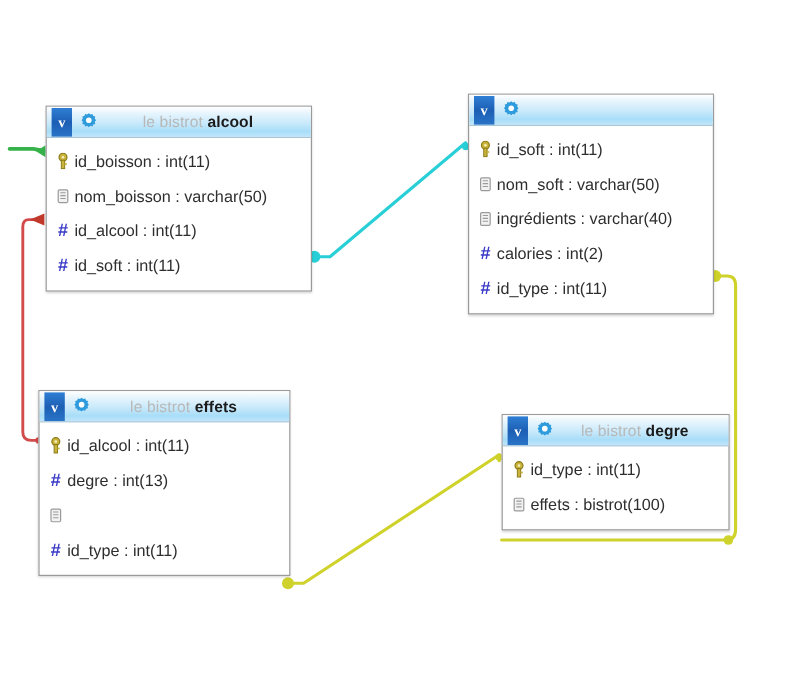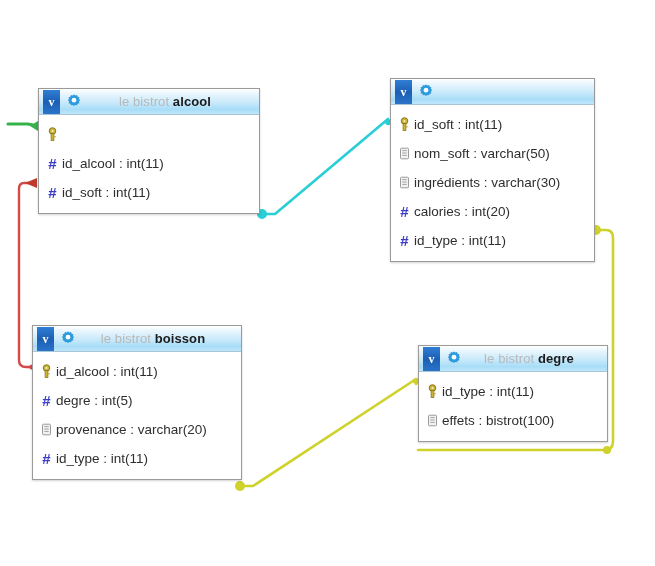--- a/index.html
+++ b/index.html
@@ -187,20 +187,30 @@
       </div>
     </div>
     <div class="entity-body">
       <div class="field-row">
         <svg class="field-icon" viewBox="0 0 13 15">
           <circle cx="6.5" cy="4" r="3.3" fill="#c9b33a" stroke="#8a7a18" stroke-width="1"></circle>
           <circle cx="6.5" cy="4" r="1.1" fill="#f5efc0"></circle>
           <rect x="5.1" y="6.5" width="2.8" height="7" fill="#c9b33a" stroke="#8a7a18" stroke-width="0.8"></rect>
           <rect x="7.9" y="9" width="1.8" height="1.4" fill="#c9b33a"></rect>
         </svg>
+        <span class="field-text">id_boisson : int(11)</span>
+      </div>
+      <div class="field-row">
+        <svg class="field-icon" viewBox="0 0 13 15">
+          <rect x="2.5" y="2.2" width="8" height="10.6" rx="1" fill="#f2f2f2" stroke="#9a9a9a" stroke-width="1"></rect>
+          <line x1="4.3" y1="4.6" x2="8.7" y2="4.6" stroke="#9a9a9a" stroke-width="0.9"></line>
+          <line x1="4.3" y1="7.0" x2="8.7" y2="7.0" stroke="#9a9a9a" stroke-width="0.9"></line>
+          <line x1="4.3" y1="9.4" x2="8.7" y2="9.4" stroke="#9a9a9a" stroke-width="0.9"></line>
+        </svg>
+        <span class="field-text">nom_boisson : varchar(50)</span>
       </div>
       <div class="field-row">
         <span class="hash-icon">#</span>
         <span class="field-text">id_alcool : int(11)</span>
       </div>
       <div class="field-row">
         <span class="hash-icon">#</span>
         <span class="field-text">id_soft : int(11)</span>
       </div>
     </div>
@@ -233,67 +243,66 @@
         </svg>
         <span class="field-text">nom_soft : varchar(50)</span>
       </div>
       <div class="field-row">
         <svg class="field-icon" viewBox="0 0 13 15">
           <rect x="2.5" y="2.2" width="8" height="10.6" rx="1" fill="#f2f2f2" stroke="#9a9a9a" stroke-width="1"></rect>
           <line x1="4.3" y1="4.6" x2="8.7" y2="4.6" stroke="#9a9a9a" stroke-width="0.9"></line>
           <line x1="4.3" y1="7.0" x2="8.7" y2="7.0" stroke="#9a9a9a" stroke-width="0.9"></line>
           <line x1="4.3" y1="9.4" x2="8.7" y2="9.4" stroke="#9a9a9a" stroke-width="0.9"></line>
         </svg>
-        <span class="field-text">ingrédients : varchar(30)</span>
-      </div>
-      <div class="field-row">
-        <span class="hash-icon">#</span>
-        <span class="field-text">calories : int(20)</span>
+        <span class="field-text">ingrédients : varchar(40)</span>
+      </div>
+      <div class="field-row">
+        <span class="hash-icon">#</span>
+        <span class="field-text">calories : int(2)</span>
       </div>
       <div class="field-row">
         <span class="hash-icon">#</span>
         <span class="field-text">id_type : int(11)</span>
       </div>
     </div>
   </div>
 
   <div class="entity" style="left:32px; top:325px; width:210px;">
     <div class="entity-header">
       <div class="hdr-v">v</div>
       <svg class="hdr-gear" viewBox="0 0 20 20">
         <path fill="#2e9bdc" d="M10 1.6l1.5 1.2 1.9-.5.7 1.8 1.9.5-.5 1.9 1.2 1.5-1.2 1.5.5 1.9-1.9.5-.7 1.8-1.9-.5L10 14.4l-1.5-1.2-1.9.5-.7-1.8-1.9-.5.5-1.9L3.3 8l1.2-1.5-.5-1.9 1.9-.5.7-1.8 1.9.5z"></path>
         <circle cx="10" cy="8" r="2.6" fill="#ffffff"></circle>
       </svg>
       <div class="entity-title">
         <span>le bistrot</span>
-        <span class="tname">boisson</span>
+        <span class="tname">effets</span>
       </div>
     </div>
     <div class="entity-body">
       <div class="field-row">
         <svg class="field-icon" viewBox="0 0 13 15">
           <circle cx="6.5" cy="4" r="3.3" fill="#c9b33a" stroke="#8a7a18" stroke-width="1"></circle>
           <circle cx="6.5" cy="4" r="1.1" fill="#f5efc0"></circle>
           <rect x="5.1" y="6.5" width="2.8" height="7" fill="#c9b33a" stroke="#8a7a18" stroke-width="0.8"></rect>
           <rect x="7.9" y="9" width="1.8" height="1.4" fill="#c9b33a"></rect>
         </svg>
         <span class="field-text">id_alcool : int(11)</span>
       </div>
       <div class="field-row">
         <span class="hash-icon">#</span>
-        <span class="field-text">degre : int(5)</span>
-      </div>
-      <div class="field-row">
-        <svg class="field-icon" viewBox="0 0 13 15">
-          <rect x="2.5" y="2.2" width="8" height="10.6" rx="1" fill="#f2f2f2" stroke="#9a9a9a" stroke-width="1"></rect>
-          <line x1="4.3" y1="4.6" x2="8.7" y2="4.6" stroke="#9a9a9a" stroke-width="0.9"></line>
-          <line x1="4.3" y1="7.0" x2="8.7" y2="7.0" stroke="#9a9a9a" stroke-width="0.9"></line>
-          <line x1="4.3" y1="9.4" x2="8.7" y2="9.4" stroke="#9a9a9a" stroke-width="0.9"></line>
-        </svg>
-        <span class="field-text">provenance : varchar(20)</span>
+        <span class="field-text">degre : int(13)</span>
+      </div>
+      <div class="field-row">
+        <svg class="field-icon" viewBox="0 0 13 15">
+          <rect x="2.5" y="2.2" width="8" height="10.6" rx="1" fill="#f2f2f2" stroke="#9a9a9a" stroke-width="1"></rect>
+          <line x1="4.3" y1="4.6" x2="8.7" y2="4.6" stroke="#9a9a9a" stroke-width="0.9"></line>
+          <line x1="4.3" y1="7.0" x2="8.7" y2="7.0" stroke="#9a9a9a" stroke-width="0.9"></line>
+          <line x1="4.3" y1="9.4" x2="8.7" y2="9.4" stroke="#9a9a9a" stroke-width="0.9"></line>
+        </svg>
       </div>
       <div class="field-row">
         <span class="hash-icon">#</span>
         <span class="field-text">id_type : int(11)</span>
       </div>
     </div>
   </div>
 
   <div class="entity" style="left:418px; top:345px; width:190px;">
     <div class="entity-header">

